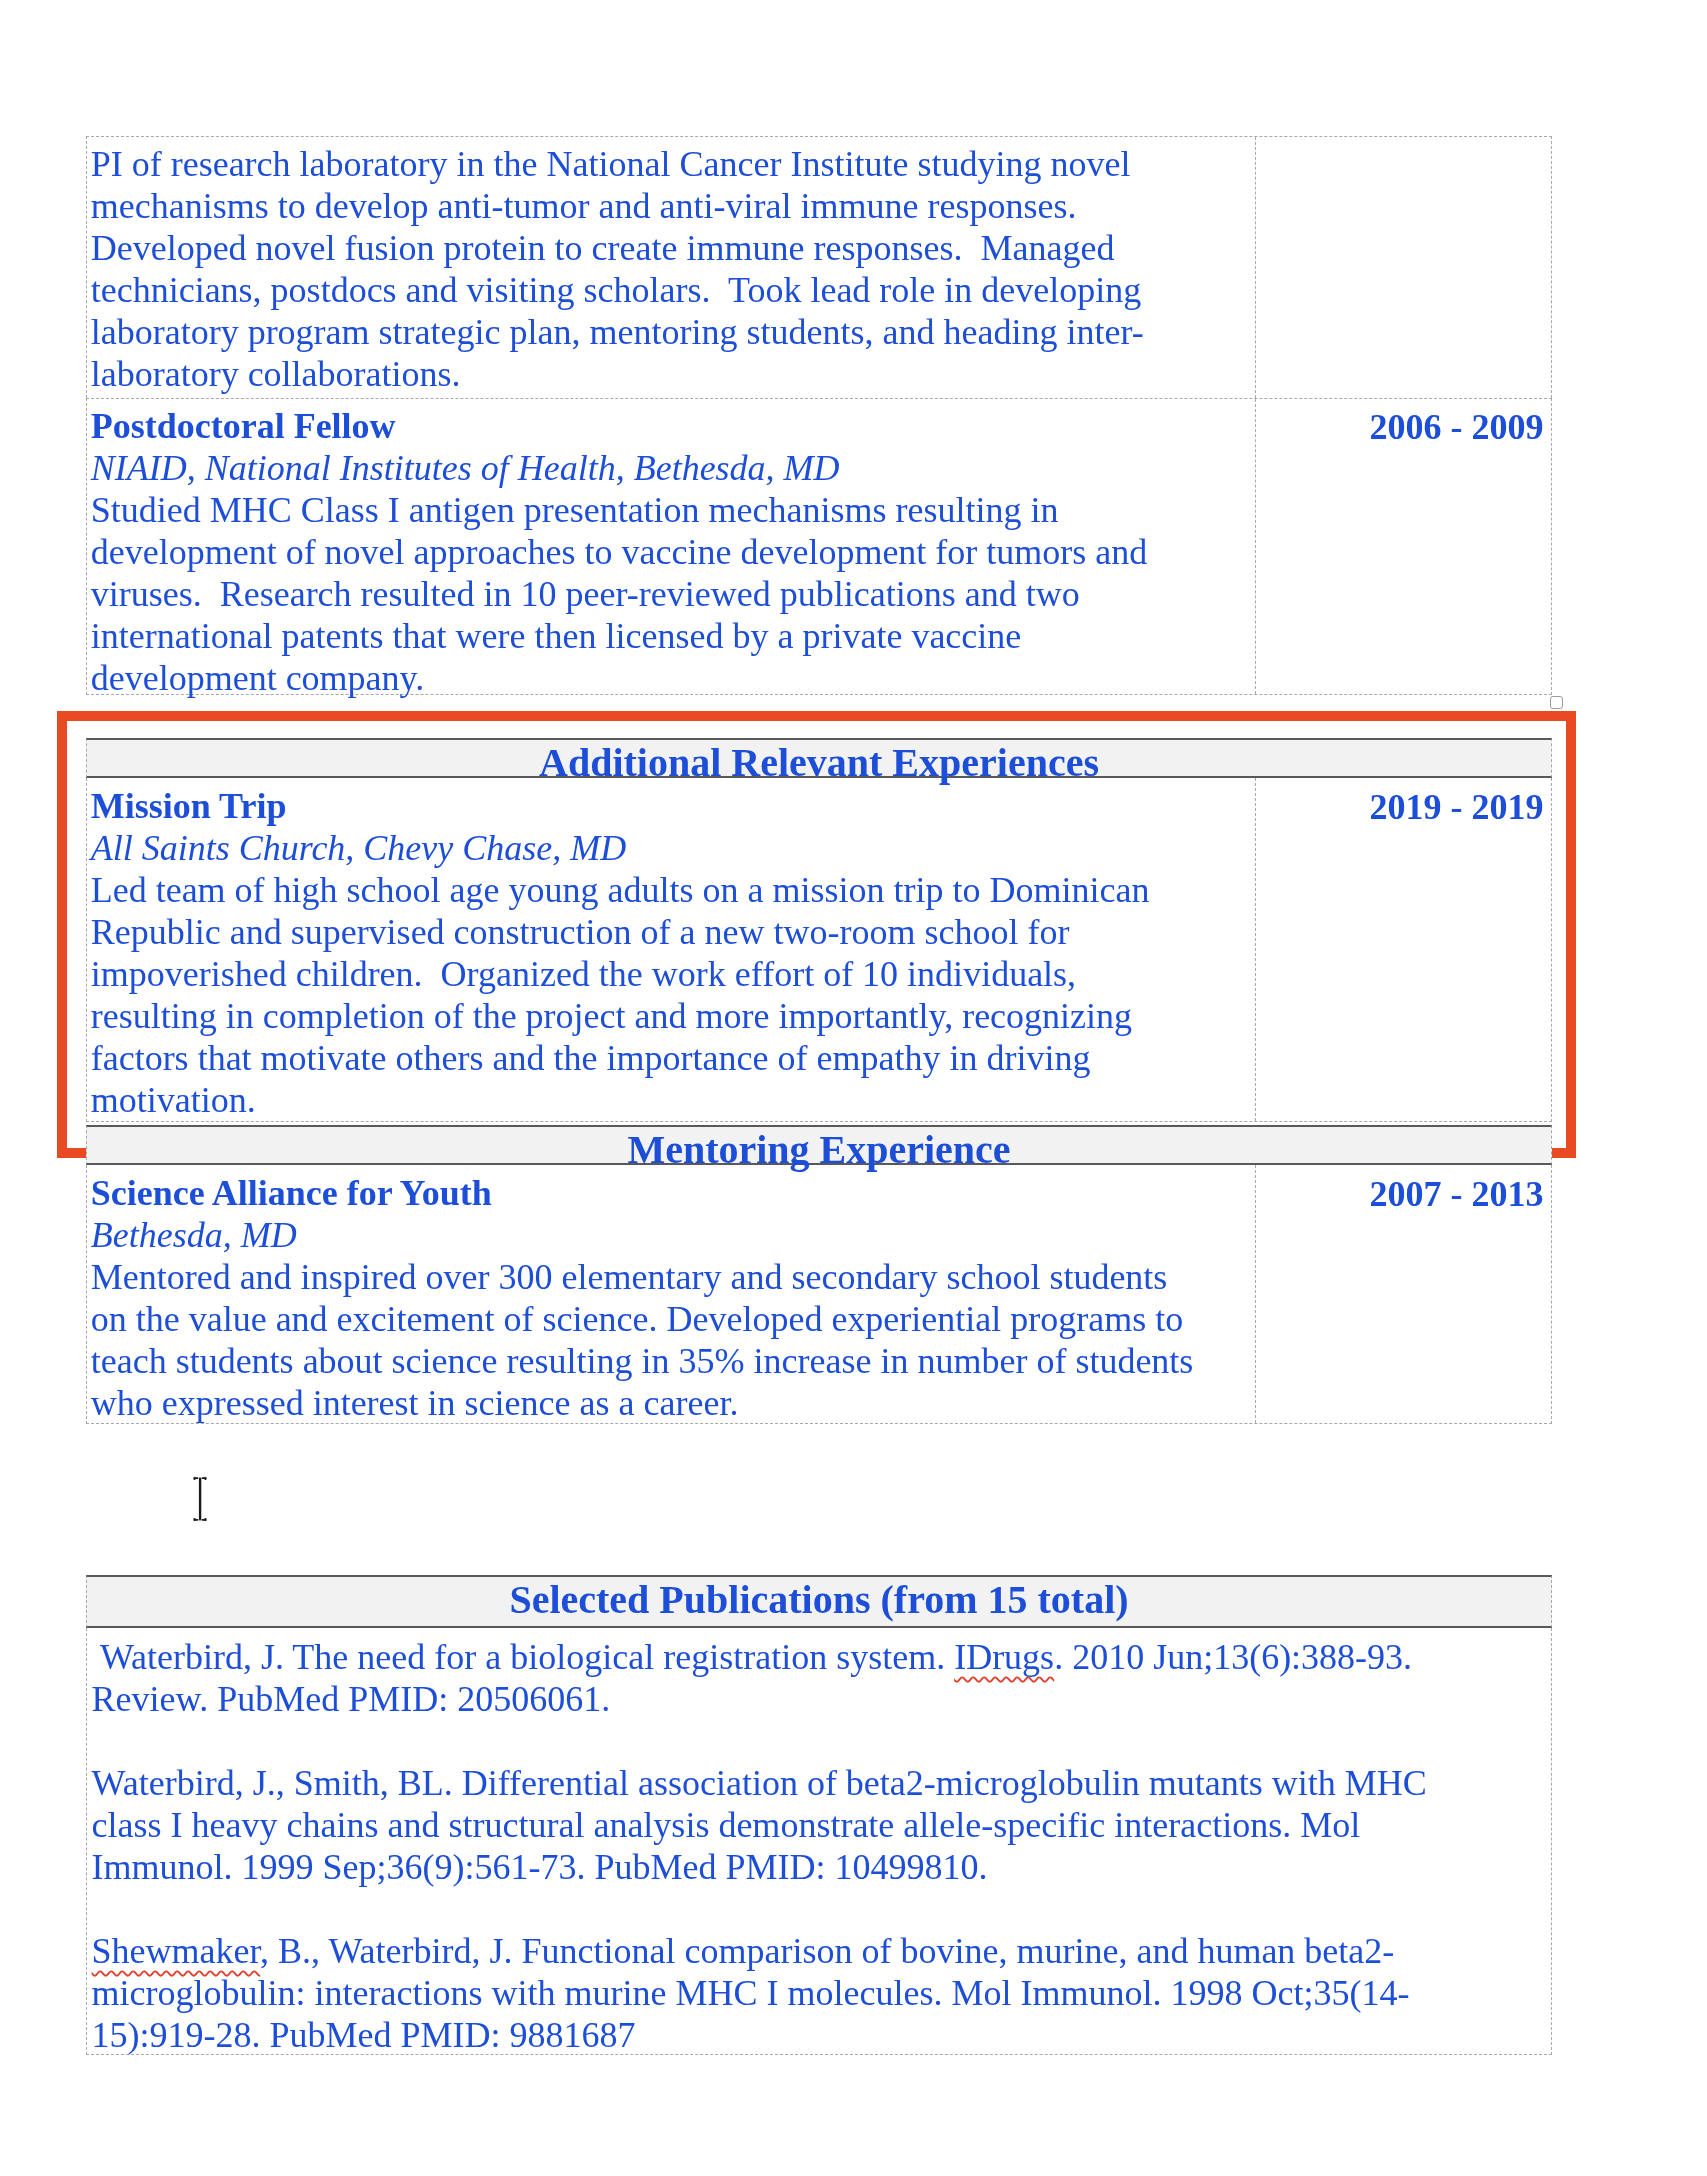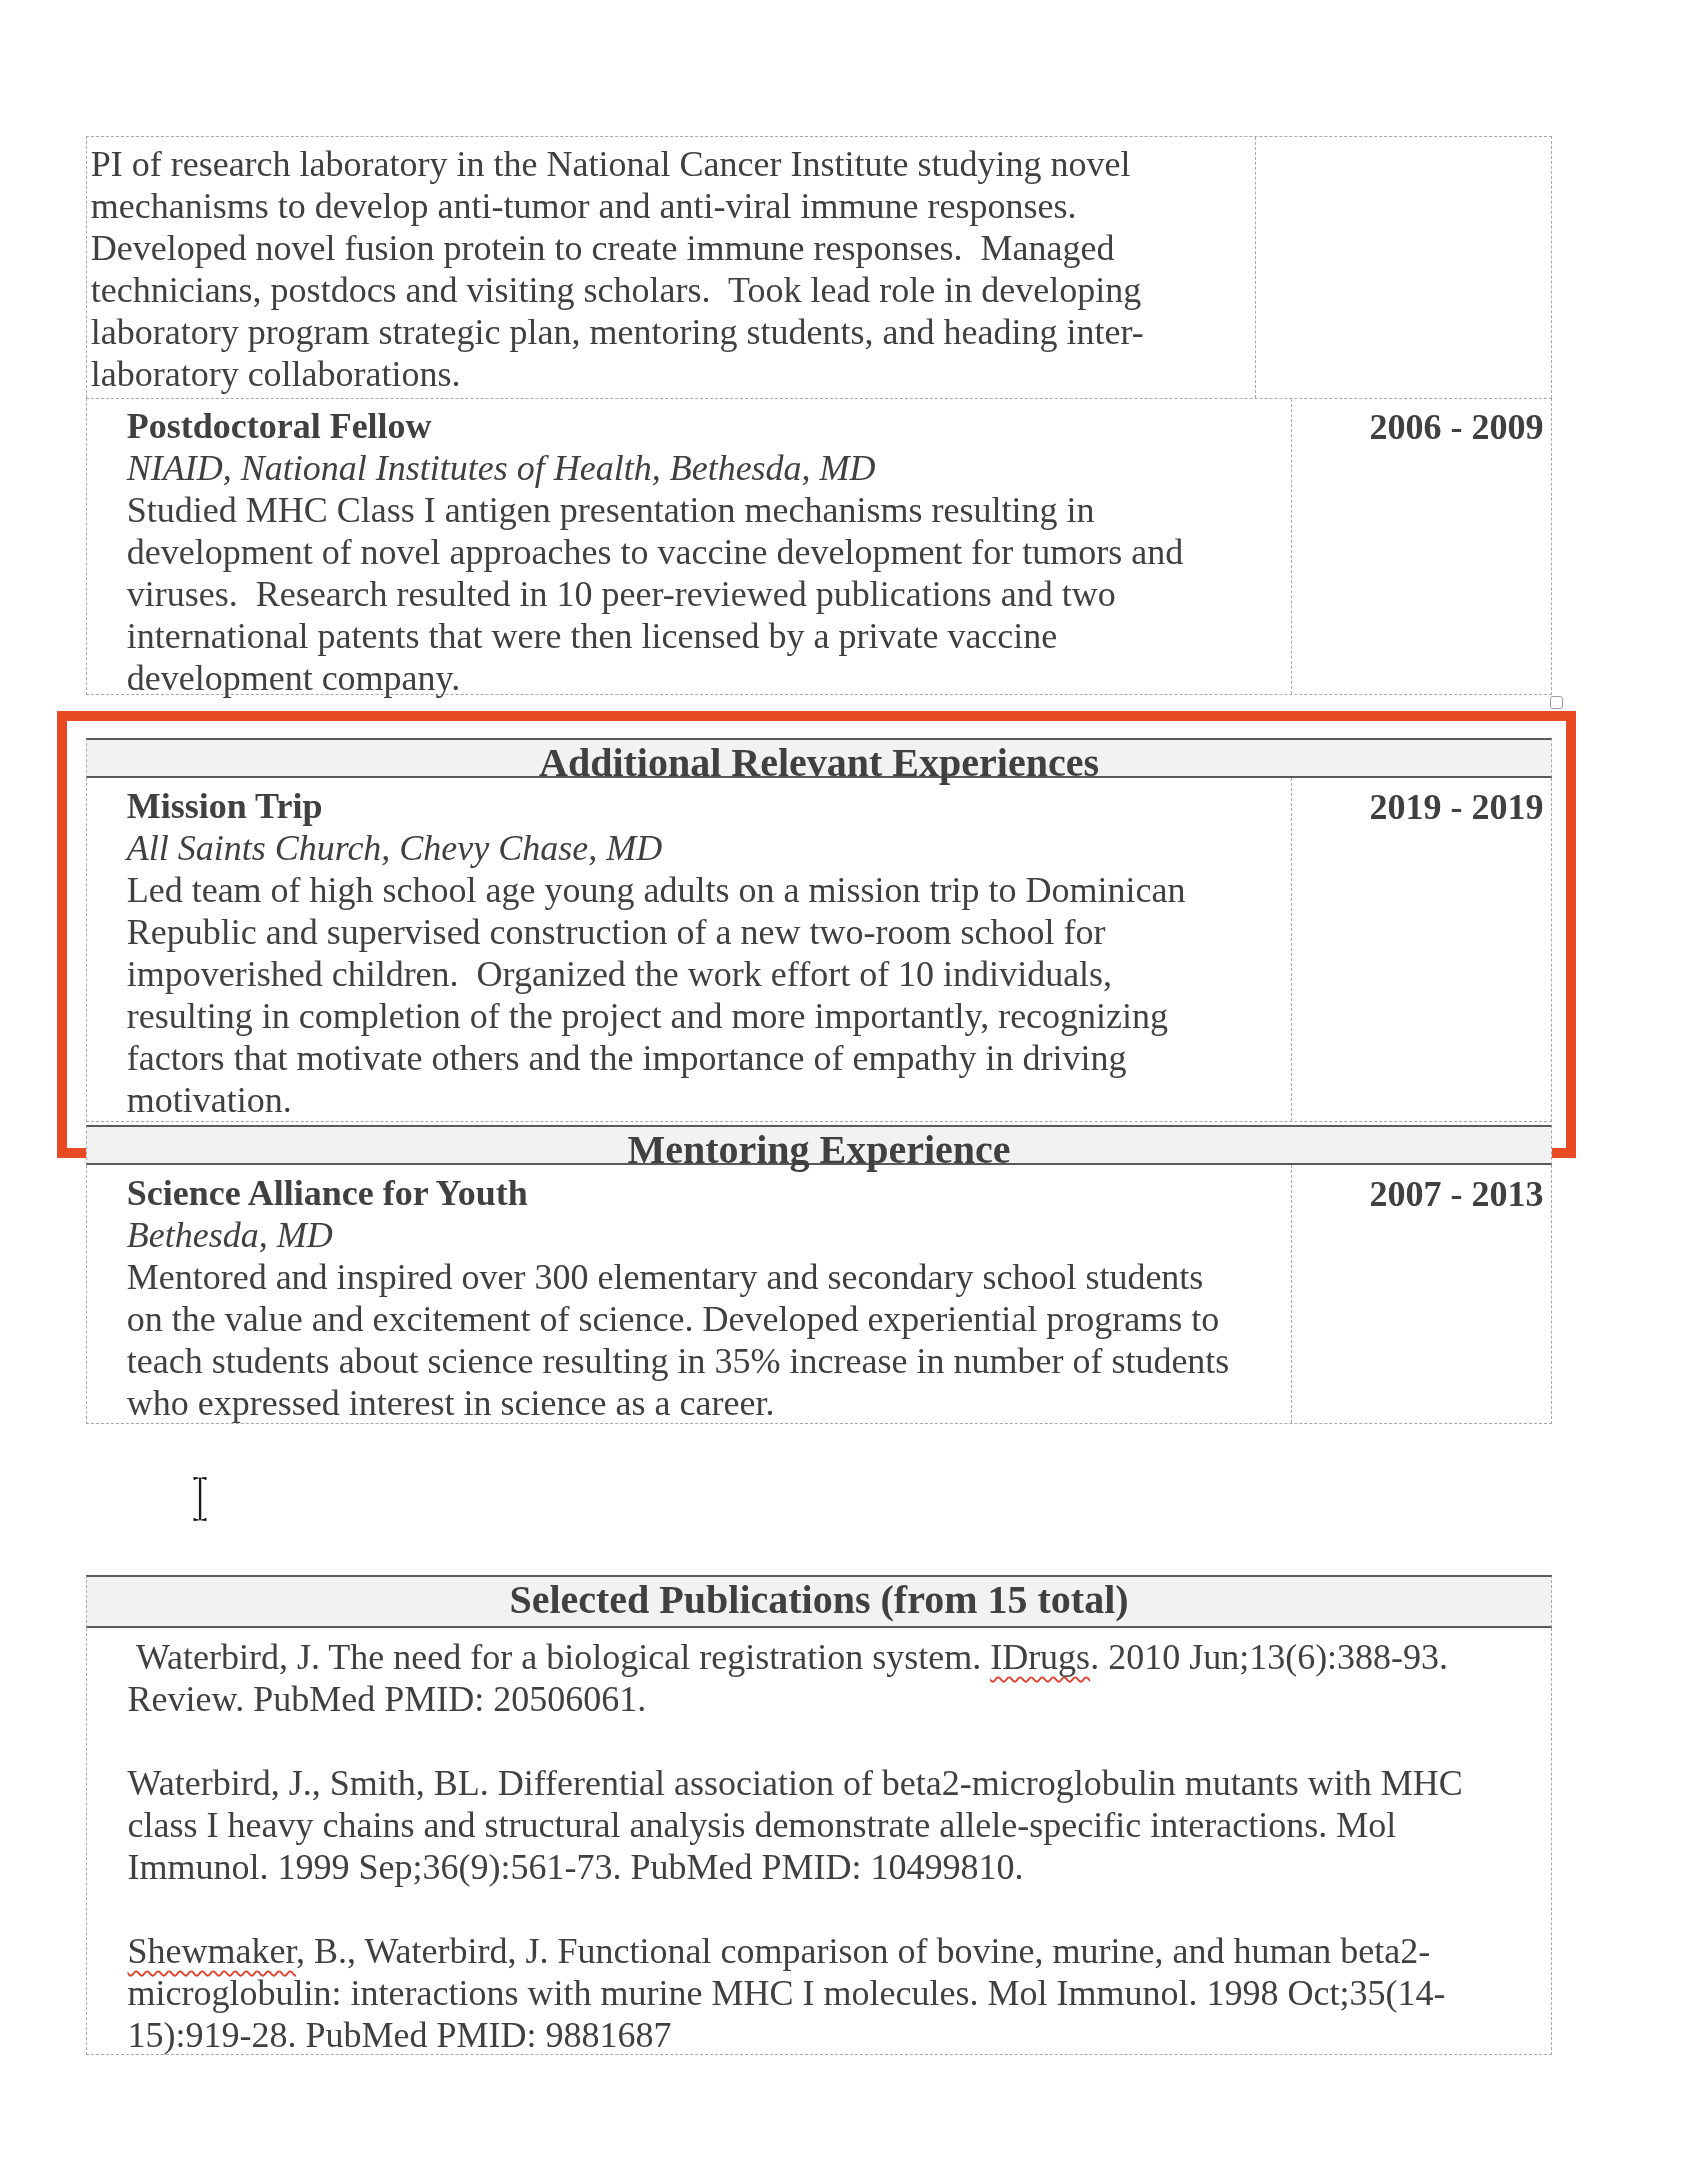--- a/index.html
+++ b/index.html
@@ -1,29 +1,29 @@
 <!DOCTYPE html>
 <html style="font-size:14.8px"><head>
 <meta charset="utf-8">
 <style>
   * { margin:0; padding:0; }
   body { background:#fff; }
   .page {
     position:relative; width:1707px; height:2176px; background:#ffffff;
-    font-family:"Liberation Serif","DejaVu Serif",serif; color:#404040;
+    font-family:"Liberation Serif","DejaVu Serif",serif; color:#1d4ed8;
     overflow:hidden;
   }
 
   
   .doc-table { position:absolute; left:86px; width:1466px; }
   .row { box-sizing:border-box; display:flex; }
   .dash-l { border-left:1.8px dashed #a8a8a8; }
   .dash-r { border-right:1.8px dashed #a8a8a8; }
   .dash-t { border-top:1.8px dashed #a8a8a8; }
-  .dash-b { border-bottom:1.8px dashed #a8a8a8;padding-left:36px; }
+  .dash-b { border-bottom:1.8px dashed #a8a8a8; }
 
   .col-desc { box-sizing:border-box; width:1169px; border-right:1.8px dashed #a8a8a8;
               padding:5.5px 7.4px 0 3.7px; }
   .col-date { box-sizing:border-box; flex:1; padding:6.5px 7.4px 0 0; text-align:right; }
 
   .sec-header {
     box-sizing:border-box; height:40px;
     border-top:2.8px solid #59595b; border-bottom:2.8px solid #59595b;
     border-left:1.8px dashed #a8a8a8; border-right:1.8px dashed #a8a8a8;
     background:#f2f2f2; text-align:center;

